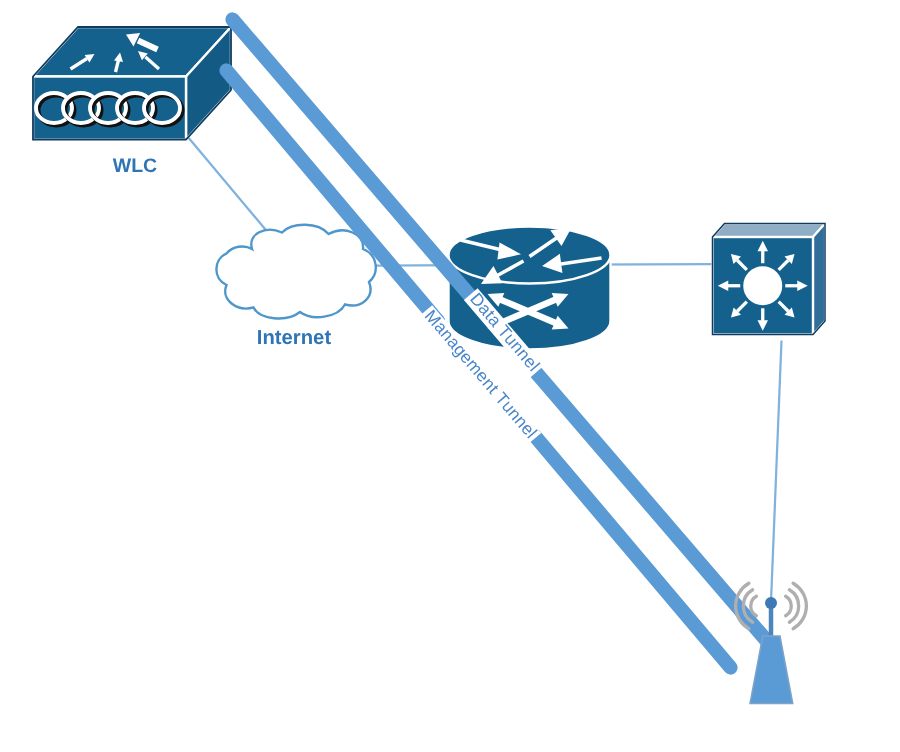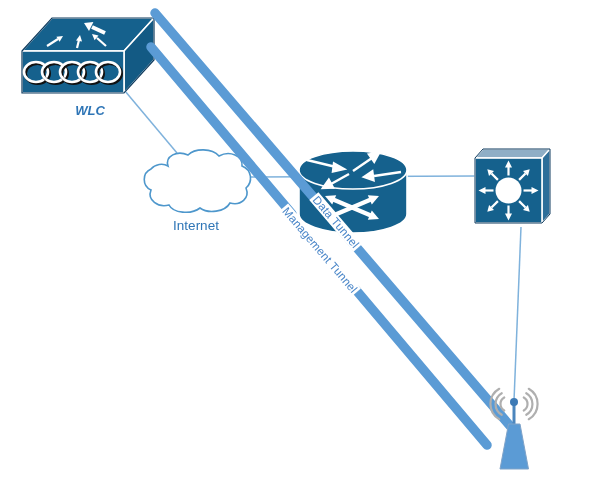--- a/index.html
+++ b/index.html
@@ -5,21 +5,21 @@
   html,body{margin:0;padding:0;background:#fff;}
   .canvas{
     position:relative;width:600px;height:501px;background:#ffffff;overflow:hidden;
     font-family:"Liberation Sans", sans-serif;
   }
   .canvas svg{position:absolute;left:0;top:0;}
   .node-label{
     position:absolute;color:#2E75B6;font-weight:700;font-size:13px;
     transform:translate(-50%,-50%);white-space:nowrap;
   }
-  .node-label.regular{font-weight:400;font-size:13.5px;}
+  .node-label.regular{font-weight:700;font-size:13.5px;}
   .tunnel-label{
     position:absolute;color:#4A86C8;font-size:11.5px;font-weight:400;
     background:#ffffff;padding:0 2px;letter-spacing:.2px;white-space:nowrap;
     transform:translate(-50%,-50%) rotate(49.5deg);
   }
 </style>
 </head>
 <body>
 
 <div class="canvas">
@@ -143,21 +143,21 @@
       <path d="M 526.25,393.2 A 12.5 12.5 0 0 1 526.25,414.8"></path>
       <path d="M 528.75,388.8 A 17.5 17.5 0 0 1 528.75,419.2"></path>
     </g>
     <line x1="514" y1="403" x2="514" y2="425" stroke="#4C86BD" stroke-width="3"></line>
     <circle cx="514" cy="402" r="4" fill="#3D7AB5"></circle>
     <polygon points="508.5,424 520,424 528.5,469 500,469" fill="#5B9BD5" stroke="#7FA3C9" stroke-width="1"></polygon>
   </g>
 
 </svg>
 
-<div class="node-label" style="left:90px; top:110px;font-style:italic;">WLC</div>
+<div class="node-label" style="left:90px; top:110px;">WLC</div>
 
 <div class="node-label regular" style="left:196px; top:225px;">Internet</div>
 
 <div class="tunnel-label" style="left:320px; top:250px;">Management Tunnel</div>
 
 <div class="tunnel-label" style="left:336px; top:222px;">Data Tunnel</div>
 
 </div>
 
 </body></html>

